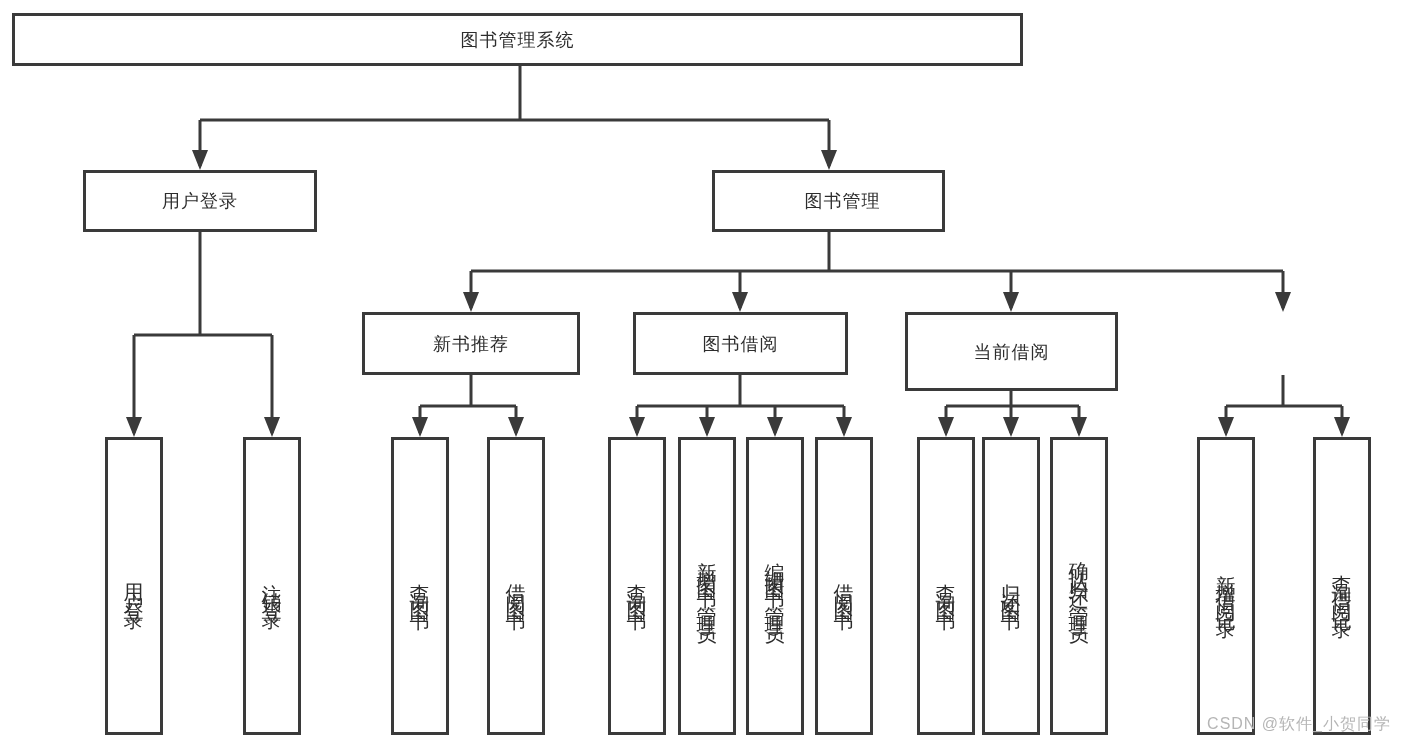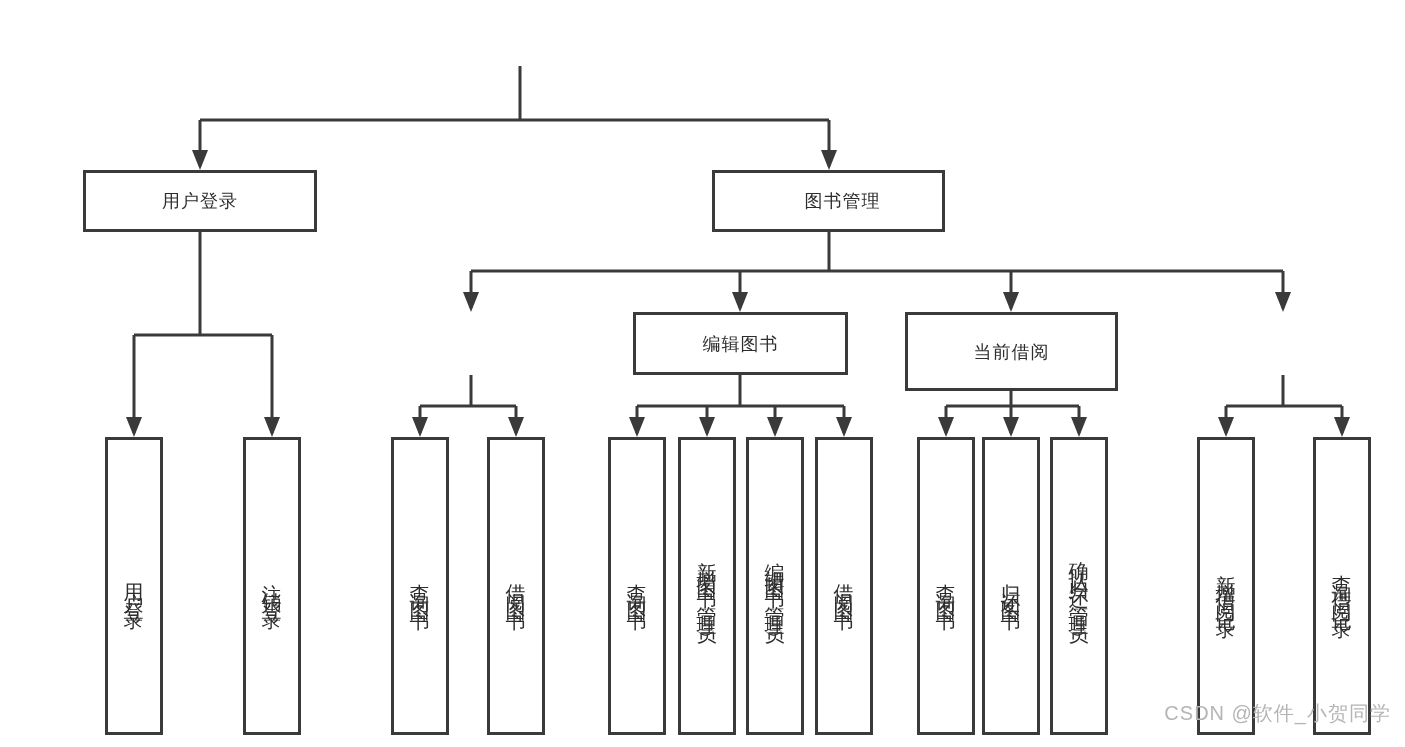--- a/index.html
+++ b/index.html
@@ -42,22 +42,22 @@
   .vtext{
     writing-mode:vertical-rl;
     text-orientation:mixed;
     font-size:20px;
     line-height:1;
     letter-spacing:9px;
     color:var(--text);
   }
   .watermark{
     position:absolute;
-    right:14px;bottom:20px;
-    font-size:20px;
+    right:14px;bottom:12px;
+    font-size:16px;
     color:var(--watermark);
     letter-spacing:1px;
     z-index:3;
     white-space:nowrap;
   }
 </style>
 </head>
 <body>
 
 <div class="canvas">
@@ -91,30 +91,36 @@
     <path d="M1011 375 V406 M946 406 H1079 M946 406 V433 M1011 406 V433 M1079 406 V433"></path>
     <polygon points="938,417 954,417 946,437"></polygon>
     <polygon points="1003,417 1019,417 1011,437"></polygon>
     <polygon points="1071,417 1087,417 1079,437"></polygon>
 
     <path d="M1283 375 V406 M1226 406 H1342 M1226 406 V433 M1342 406 V433"></path>
     <polygon points="1218,417 1234,417 1226,437"></polygon>
     <polygon points="1334,417 1350,417 1342,437"></polygon>
   </svg>
 
+  <div class="hbox" style="left:12px;top:13px;width:1011px;height:53px;">
+    <span>图书管理系统</span>
+  </div>
 
   <div class="hbox" style="left:83px;top:170px;width:234px;height:62px;">
     <span>用户登录</span>
   </div>
   <div class="hbox" style="left:712px;top:170px;width:233px;height:62px;padding-left:28px;">
     <span>图书管理</span>
   </div>
 
+  <div class="hbox" style="left:362px;top:312px;width:218px;height:63px;">
+    <span>新书推荐</span>
+  </div>
   <div class="hbox" style="left:633px;top:312px;width:215px;height:63px;">
-    <span>编辑图书</span>
+    <span>图书借阅</span>
   </div>
   <div class="hbox" style="left:905px;top:312px;width:213px;height:79px;">
     <span>当前借阅</span>
   </div>
 
   <div class="leaf" style="left:105px;">
     <span class="vtext">用户登录</span>
   </div>
   <div class="leaf" style="left:243px;">
     <span class="vtext">注销登录</span>

